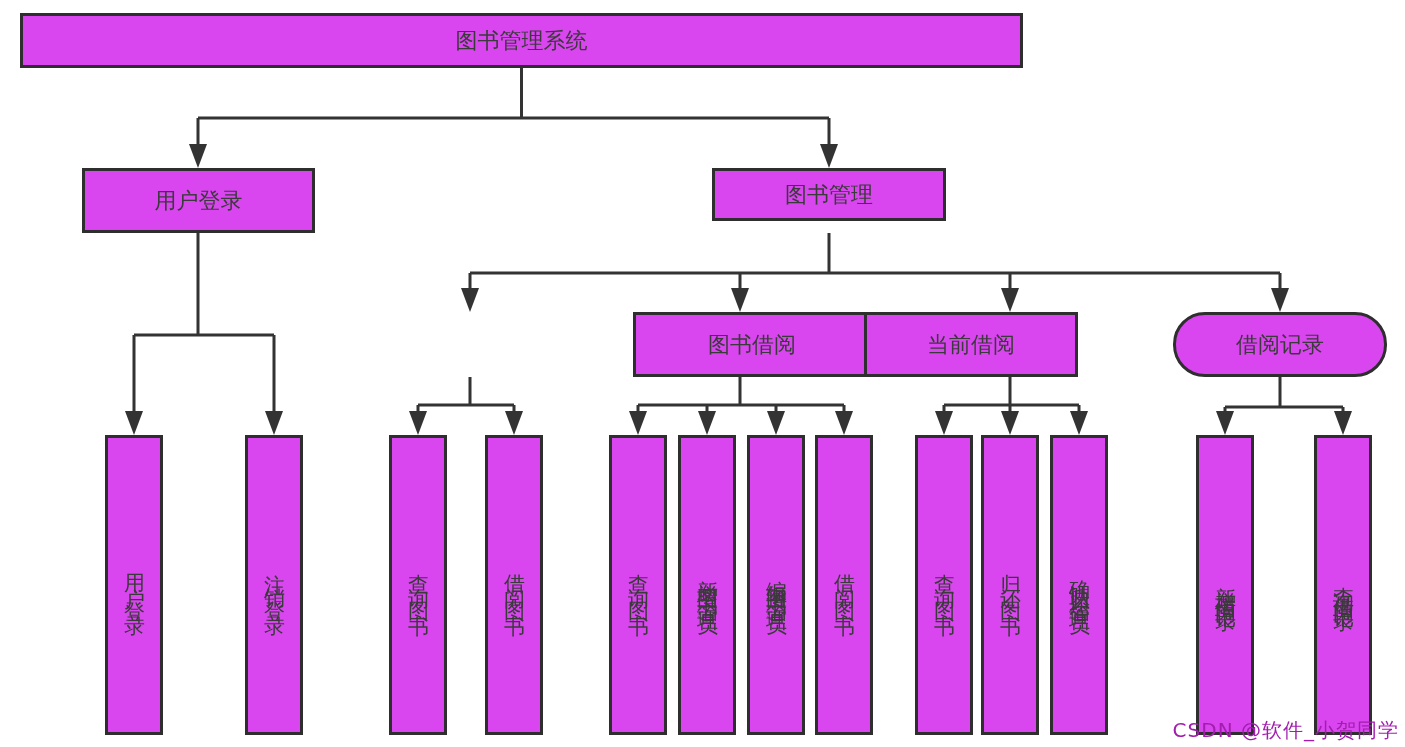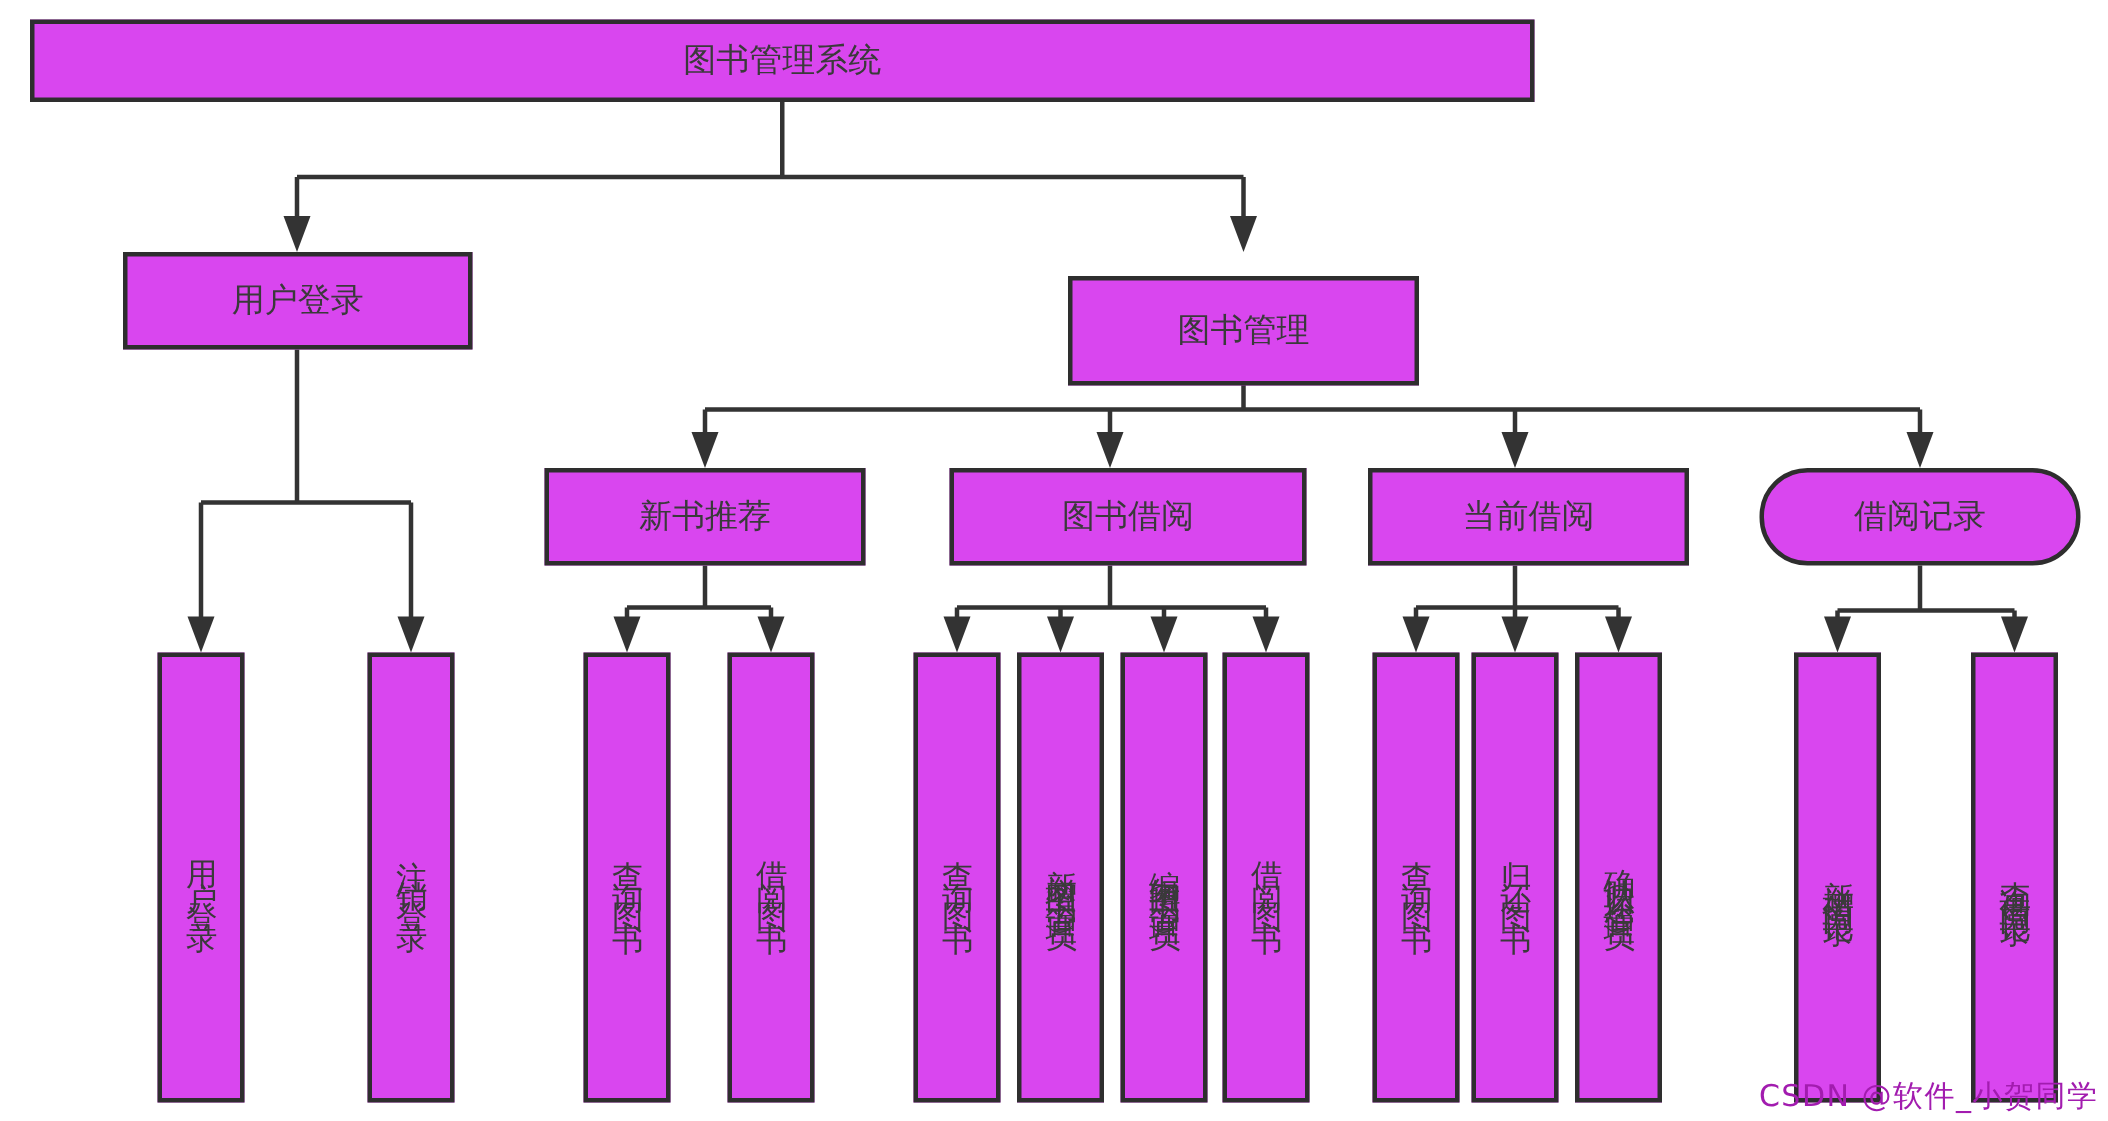--- a/index.html
+++ b/index.html
@@ -82,25 +82,24 @@
       <polygon points="1001,411 1019,411 1010,435"></polygon>
       <polygon points="1070,411 1088,411 1079,435"></polygon>
       <polygon points="1216,411 1234,411 1225,435"></polygon>
       <polygon points="1334,411 1352,411 1343,435"></polygon>
     </g>
   </svg>
 
   <div class="node h" style="left:20px;top:13px;width:1003px;height:55px;">图书管理系统</div>
 
   <div class="node h" style="left:82px;top:168px;width:233px;height:65px;">用户登录</div>
-  <div class="node h" style="left:712px;top:168px;width:234px;height:73px;margin-top:16px;">图书管理</div>
+  <div class="node h" style="left:712px;top:168px;width:234px;height:53px;">图书管理</div>
 
-  <div class="node h" style="left:363px;top:312px;width:214px;height:65px;">新书推荐</div>
   <div class="node h" style="left:633px;top:312px;width:238px;height:65px;">图书借阅</div>
-  <div class="node h" style="left:912px;top:312px;width:214px;height:65px;">当前借阅</div>
+  <div class="node h" style="left:864px;top:312px;width:214px;height:65px;">当前借阅</div>
   <div class="node h" style="left:1173px;top:312px;width:214px;height:65px;border-radius:32px;">借阅记录</div>
 
   <div class="node v short" style="left:105px;top:435px;width:58px;height:300px;">用户登录</div>
   <div class="node v short" style="left:245px;top:435px;width:58px;height:300px;">注销登录</div>
 
   <div class="node v short" style="left:389px;top:435px;width:58px;height:300px;">查询图书</div>
   <div class="node v short" style="left:485px;top:435px;width:58px;height:300px;">借阅图书</div>
 
   <div class="node v short" style="left:609px;top:435px;width:58px;height:300px;">查询图书</div>
   <div class="node v long" style="left:678px;top:435px;width:58px;height:300px;">新增图书（管理员）</div>

